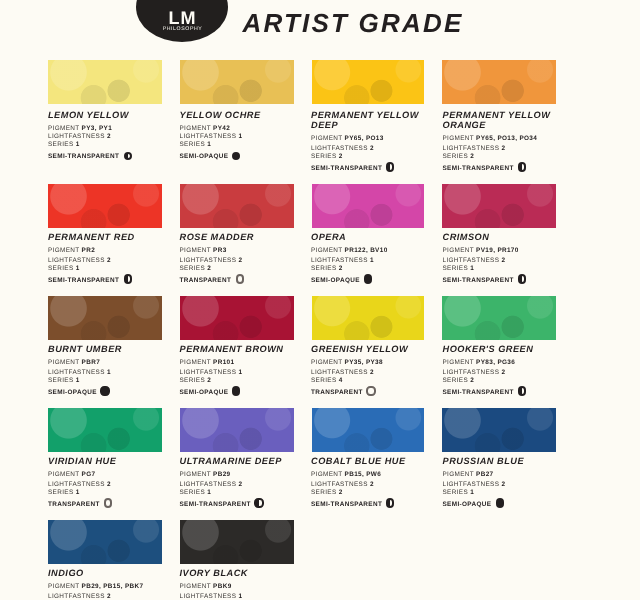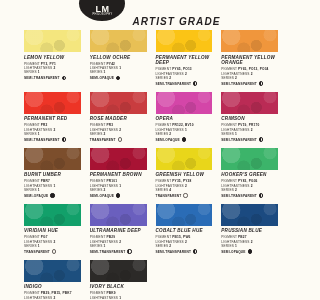--- a/index.html
+++ b/index.html
@@ -36,26 +36,26 @@
     box-sizing:border-box;
   }
   .logo-main{
     font-size:9px;font-weight:bold;letter-spacing:.5px;line-height:8px;
   }
   .logo-sub{
     font-size:2.6px;letter-spacing:.3px;line-height:4px;
     text-transform:uppercase;
   }
   .grade{
-    font-size:10px;
+    font-size:13px;
     font-weight:bold;
     font-style:italic;
     letter-spacing:1.1px;
     color:#231f20;
-    margin-top:16px;
+    margin-top:4px;
     white-space:nowrap;
   }
 
   
   .grid{
     position:absolute;
     left:24px;top:30px;
     width:254px;
     display:grid;
     grid-template-columns:repeat(4,1fr);

